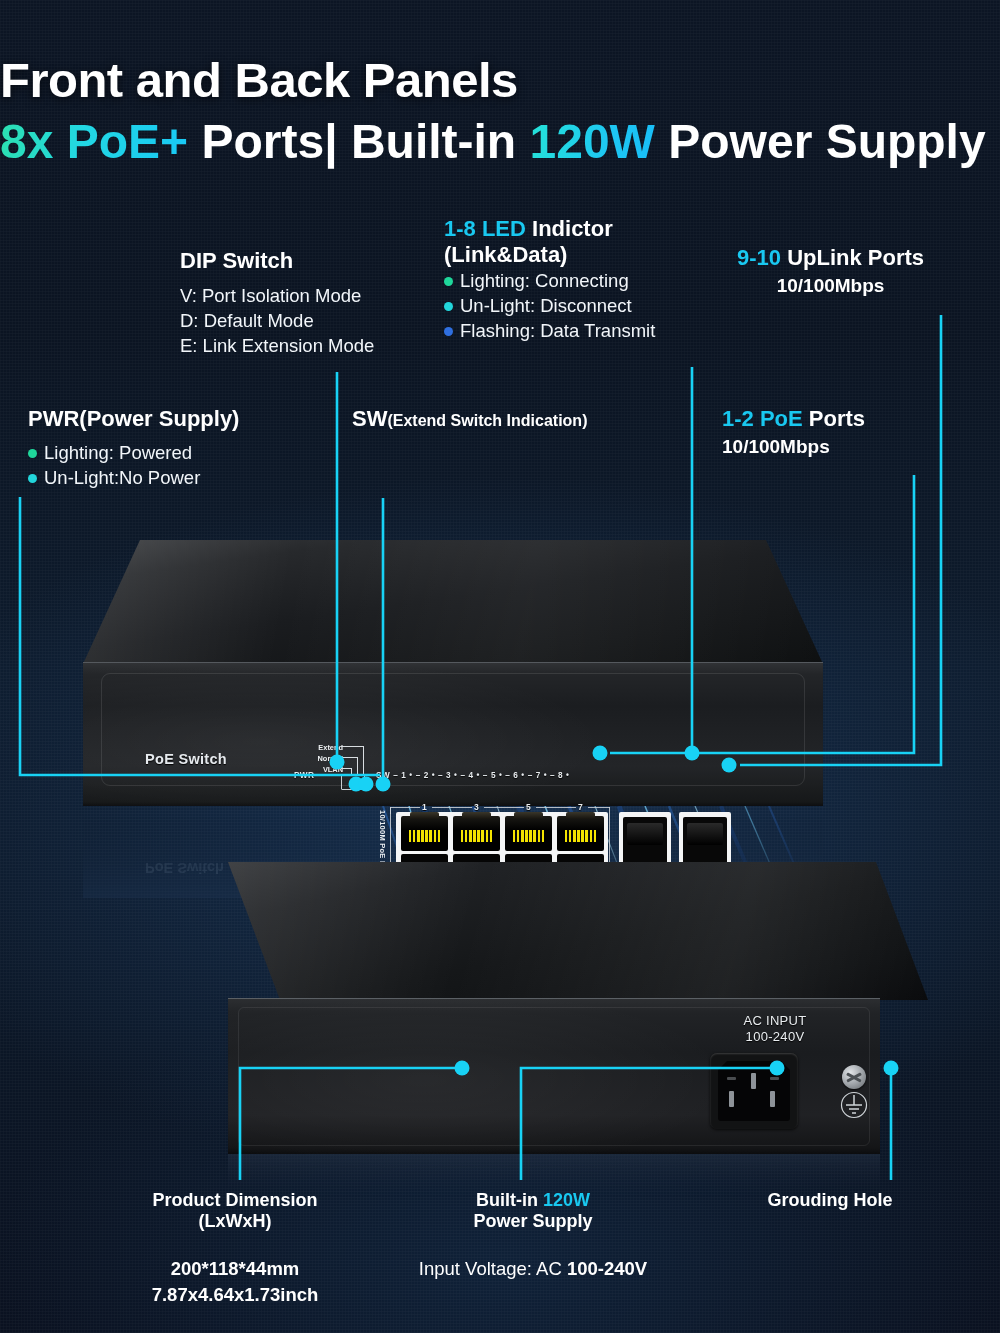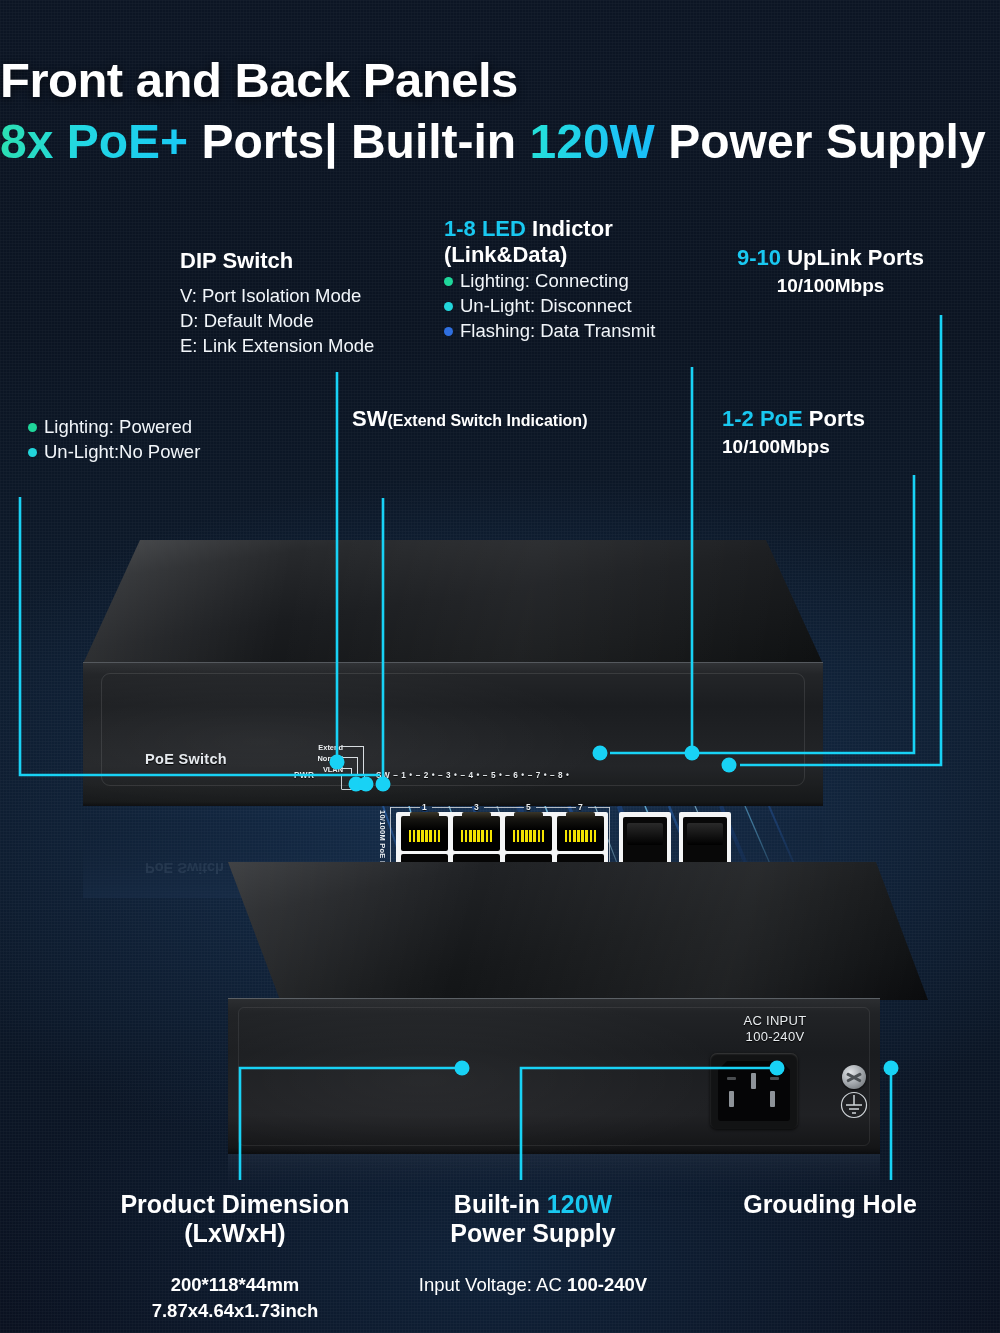--- a/index.html
+++ b/index.html
@@ -35,21 +35,21 @@
   .cy{color:#19c8f0;}
   .ann .li{font-size:18.5px;font-weight:400;line-height:1.36;white-space:nowrap;color:#f2f6fa;}
   .ann .li.b{display:flex;align-items:baseline;gap:7px;}
   .dot{width:9px;height:9px;border-radius:50%;flex:0 0 auto;position:relative;top:-1px;}
   .dot.g{background:#1fd79b;} .dot.c{background:#22d6dc;} .dot.b{background:#2f6fe0;}
   .sub-small{font-size:19px;font-weight:700;color:#fff;margin-top:4px;}
   .paren{font-size:16px;font-weight:800;}
 
   
   .blab{position:absolute;z-index:40;text-align:center;}
-  .blab .t{font-size:25px;font-weight:800;line-height:1.14;white-space:nowrap;}
+  .blab .t{font-size:18px;font-weight:800;line-height:1.14;white-space:nowrap;}
   .blab .v{font-size:18.5px;font-weight:700;line-height:1.3;margin-top:26px;white-space:nowrap;}
   .blab .v.thin{font-weight:400;}
 
   
   #leaders{position:absolute;inset:0;z-index:30;pointer-events:none;}
 
   
   .dev1{position:absolute;left:83px;top:540px;width:740px;height:266px;z-index:20;}
   .d1-top{position:absolute;left:0;top:0;width:740px;height:124px;
     clip-path:polygon(57px 0,683px 0,740px 124px,0 124px);
@@ -185,20 +185,21 @@
 </div>
 
 <div class="ann" style="left:737px;top:245px;">
   <div class="hd">
     <span class="cy">9-10</span><span> UpLink Ports</span>
   </div>
   <div class="sub-small" style="text-align:center;">10/100Mbps</div>
 </div>
 
 <div class="ann" style="left:28px;top:406px;">
+  <div class="hd">PWR(Power Supply)</div>
   <div style="margin-top:8px;">
     <div class="li b">
         <span class="dot g"></span>
         <span>Lighting: Powered</span>
       </div>
     <div class="li b">
         <span class="dot c"></span>
         <span>Un-Light:No Power</span>
       </div>
   </div>

